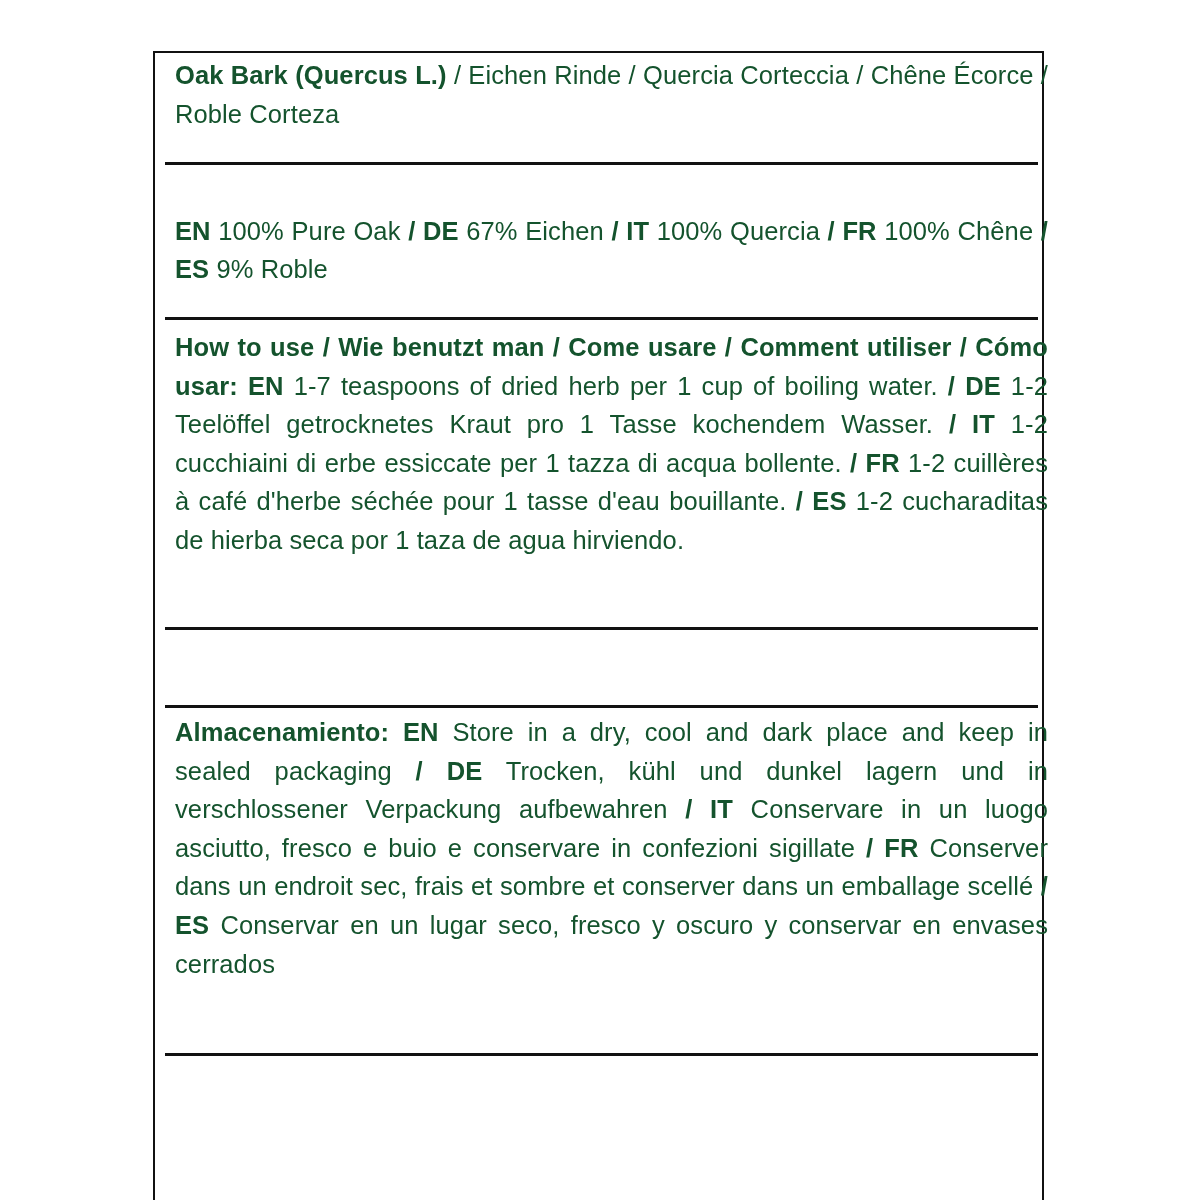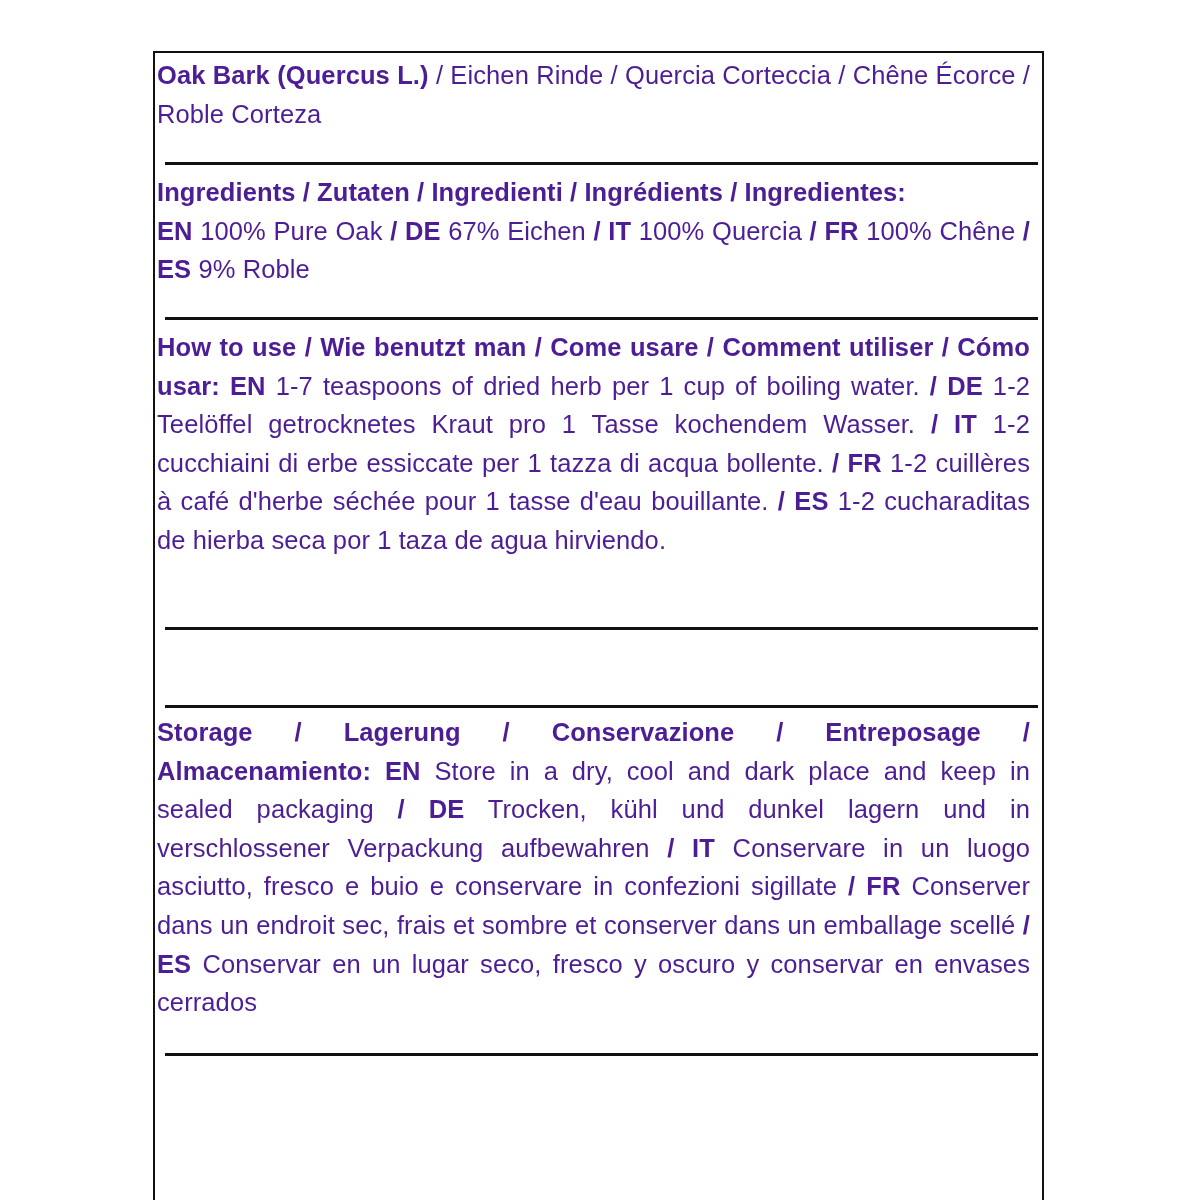--- a/index.html
+++ b/index.html
@@ -7,23 +7,23 @@
     .label-box {
       position: absolute;
       left: 153px; top: 51px;
       width: 891px; height: 1160px;
       border: 2px solid #111;
       border-bottom: none;
       box-sizing: border-box;
     }
     .section {
       position: absolute;
-      left: 2px; width: 873px;
+      left: 20px; width: 873px;
       font-family: "Liberation Sans", sans-serif;
-      color: #4c1d95;
+      color: #14532d;
       font-size: 25.5px;
       line-height: 38.6px;
       text-align: justify;
       text-align-last: left;
       letter-spacing: 0.1px;
     }
     .section b { font-weight: bold; }
     .divider {
       position: absolute;
       left: 10px; width: 873px;
@@ -38,21 +38,21 @@
 
 <div class="label-box">
 
   <div class="section" style="top: 3px;">
     <b>Oak Bark (Quercus L.)</b><span> / Eichen Rinde / Quercia Corteccia / Chêne Écorce / Roble Corteza</span>
   </div>
 
   <div class="divider" style="top: 109px;"></div>
 
   <div class="section" style="top: 120px;">
-    <b>Ingredients / Zutaten / Ingredienti / Ingrédients / Ingredientes:</b><br>
+    <br>
     <b>EN</b><span> 100% Pure Oak </span><b>/</b>
     <b>DE</b><span> 67% Eichen </span><b>/</b>
     <b>IT</b><span> 100% Quercia </span><b>/</b>
     <b>FR</b><span> 100% Chêne </span><b>/</b>
     <b>ES</b><span> 9% Roble</span>
   </div>
 
   <div class="divider" style="top: 264px;"></div>
 
   <div class="section" style="top: 275px;">
@@ -63,21 +63,20 @@
     <b>FR</b><span> 1-2 cuillères à café d'herbe séchée pour 1 tasse d'eau bouillante. </span><b>/</b>
     <b>ES</b><span> 1-2 cucharaditas de hierba seca por 1 taza de agua hirviendo.</span>
   </div>
 
   <div class="divider" style="top: 574px;"></div>
 
 
   <div class="divider" style="top: 652px;"></div>
 
   <div class="section" style="top: 660px;">
-    <div class="spread"><b>Storage / Lagerung / Conservazione / Entreposage /</b></div>
     <b>Almacenamiento:</b>
     <b>EN</b><span> Store in a dry, cool and dark place and keep in sealed packaging </span><b>/</b>
     <b>DE</b><span> Trocken, kühl und dunkel lagern und in verschlossener Verpackung aufbewahren </span><b>/</b>
     <b>IT</b><span> Conservare in un luogo asciutto, fresco e buio e conservare in confezioni sigillate </span><b>/</b>
     <b>FR</b><span> Conserver dans un endroit sec, frais et sombre et conserver dans un emballage scellé </span><b>/</b>
     <b>ES</b><span> Conservar en un lugar seco, fresco y oscuro y conservar en envases cerrados</span>
   </div>
 
   <div class="divider" style="top: 1000px;"></div>
 

